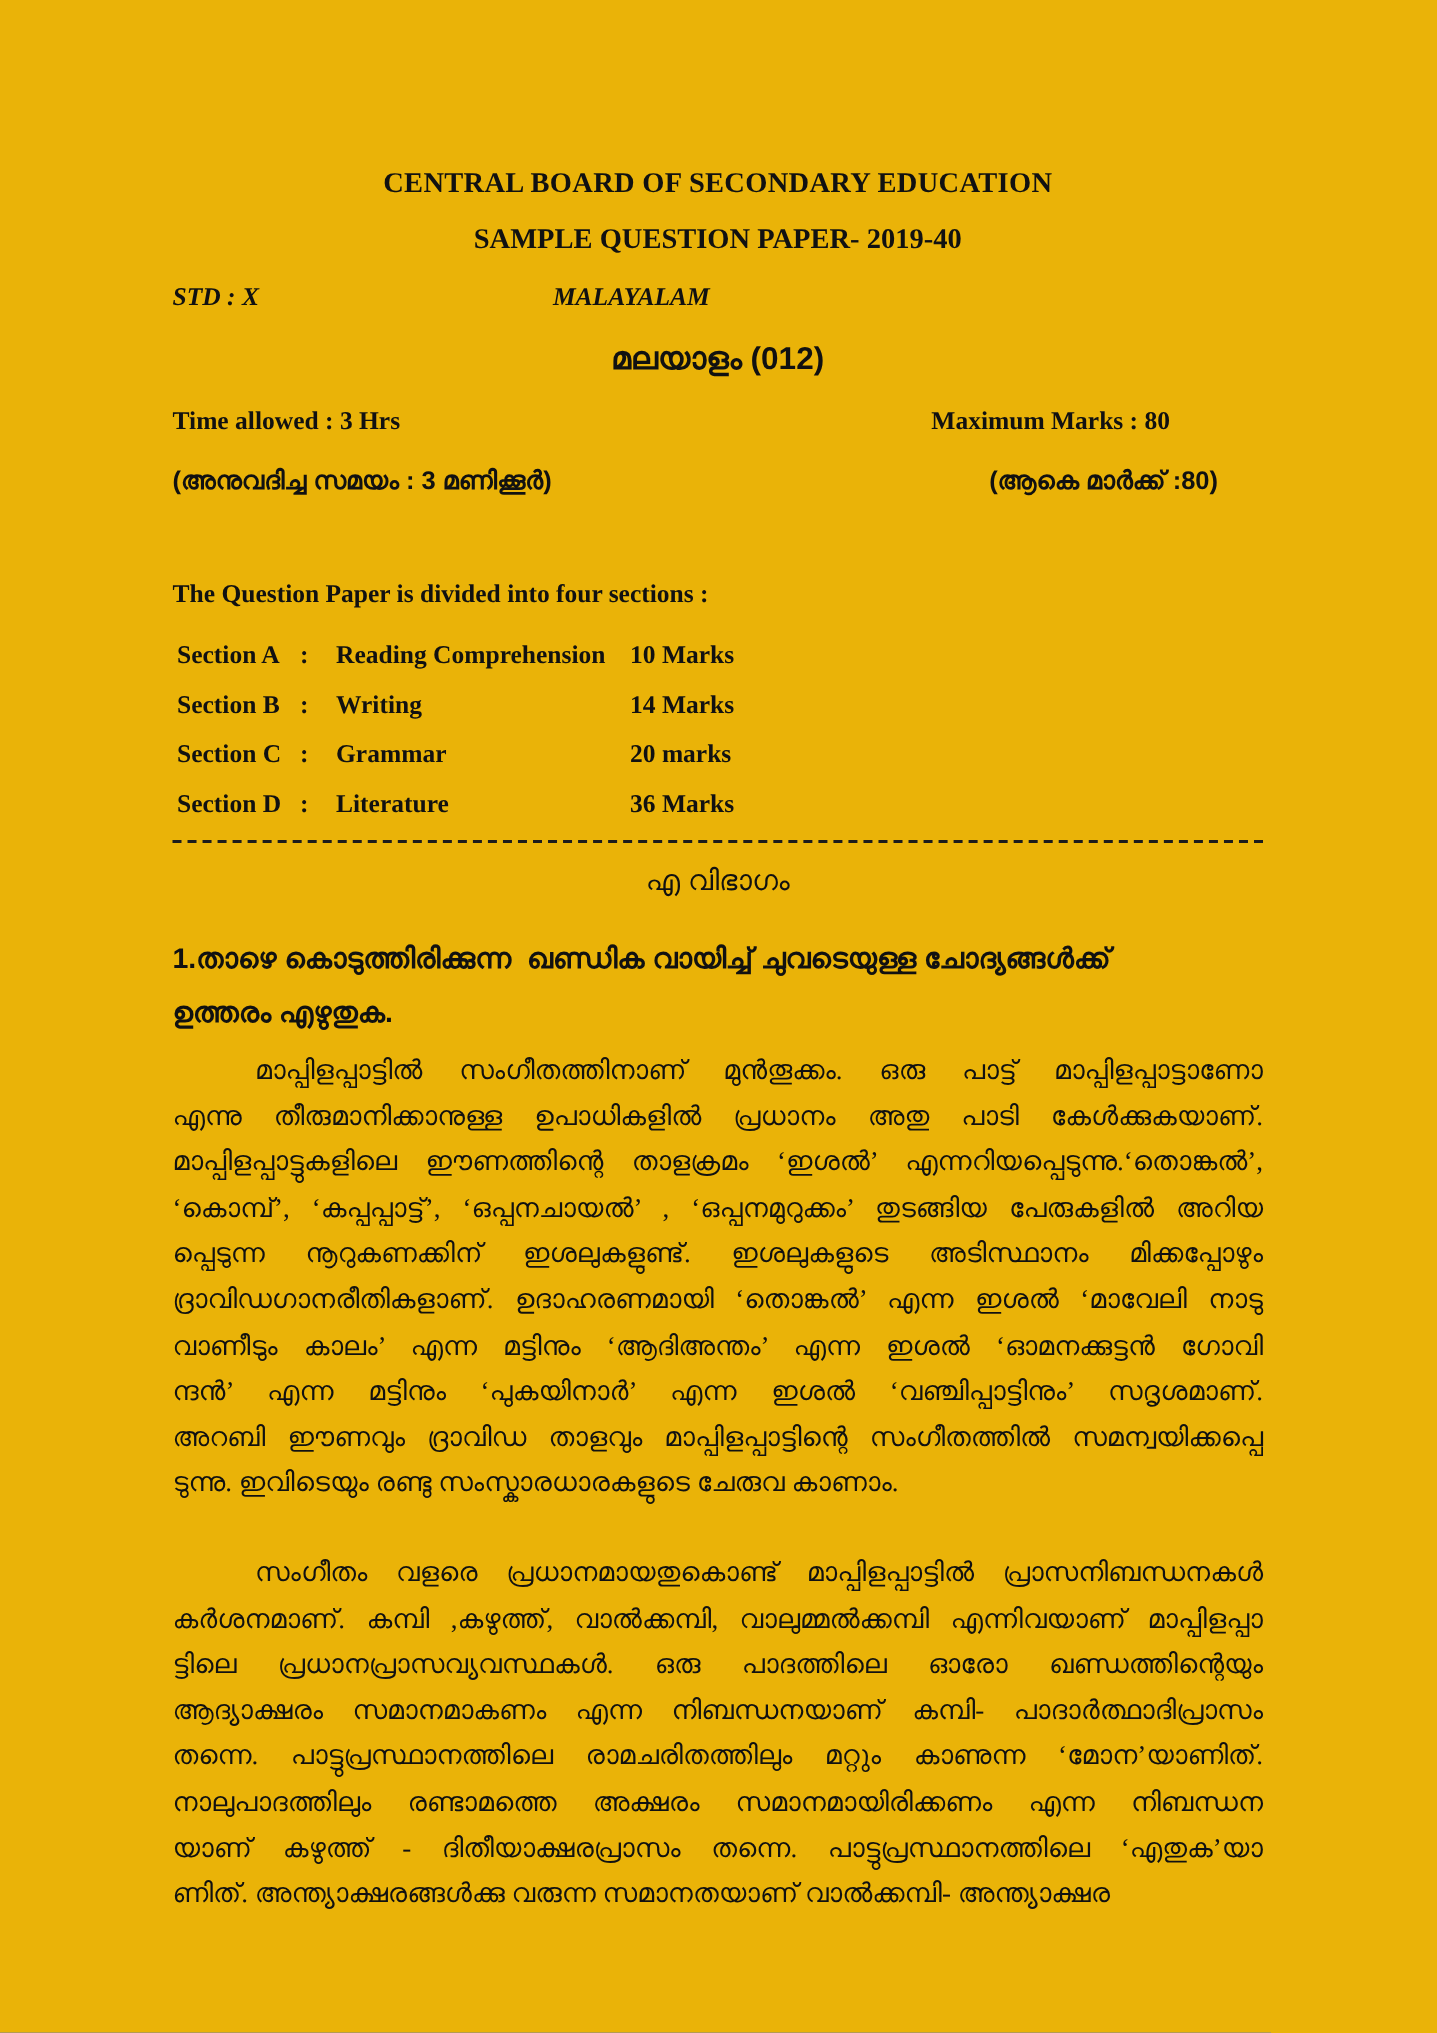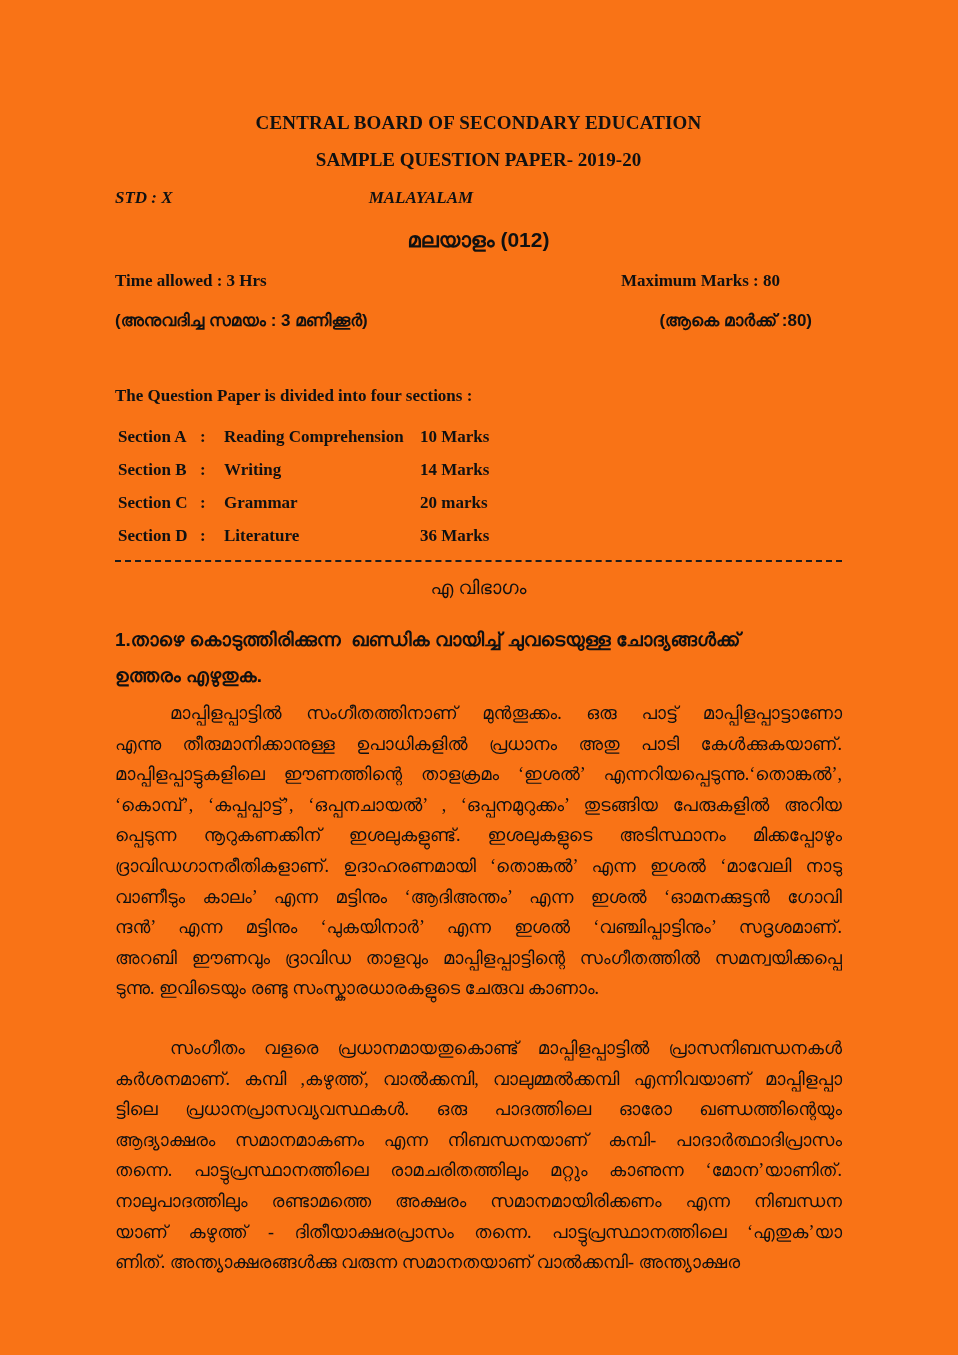--- a/index.html
+++ b/index.html
@@ -1,17 +1,17 @@
 <!DOCTYPE html>
 <html><head>
 <meta charset="utf-8">
 <style>
   html,body { margin:0; padding:0; background:#8a8a8a; }
   .sheet {
-    width:958px; height:1355px; margin:0 auto; background:#f97316;
+    width:958px; height:1355px; margin:0 auto; background:#eab308;
     color:#111111; overflow:hidden; box-sizing:border-box;
     padding:112px 116px 0 115px;
     font-family:"Liberation Serif", serif;
   }
   .ml { font-family:"Liberation Sans", sans-serif; }
   .center { text-align:center; }
   .b { font-weight:bold; }
 
   .h-board  { font-size:19px; line-height:22px; margin:0 0 15px 0; letter-spacing:0.2px; }
   .h-sample { font-size:19px; line-height:22px; margin:0 0 16px 0; }
@@ -45,21 +45,21 @@
   .para .tlast { text-align-last:left; }
   .para .tindent { text-indent:55px; }
   .para2 { margin-top:29px; }
 </style>
 </head>
 <body>
 
 <div class="sheet">
 
   <div class="h-board center b">CENTRAL BOARD OF SECONDARY EDUCATION</div>
-  <div class="h-sample center b">SAMPLE QUESTION PAPER- 2019-20</div>
+  <div class="h-sample center b">SAMPLE QUESTION PAPER- 2019-40</div>
 
   <div class="std-row b">
     <span>STD : X</span>
     <span class="subject">MALAYALAM</span>
   </div>
 
   <div class="ml-title center b ml">മലയാളം (012)</div>
 
   <div class="time-row b">
     <span>Time allowed : 3 Hrs</span>

